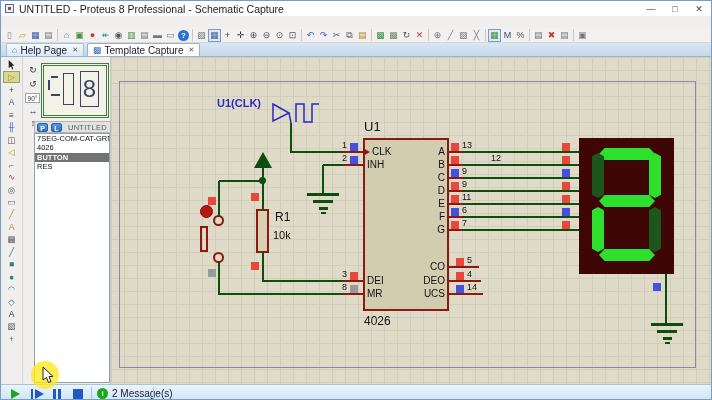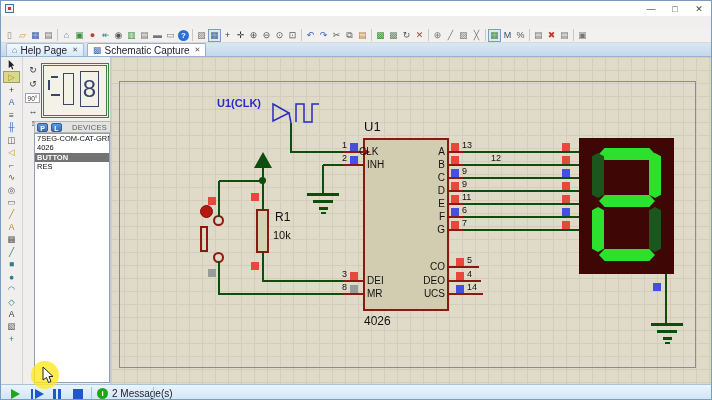--- a/index.html
+++ b/index.html
@@ -115,20 +115,21 @@
               background:rgba(255,232,30,.78);z-index:50;}
   .mouse-cursor{position:absolute;left:41px;top:366px;z-index:51;}
 </style>
 </head>
 <body>
 
 <div id="app">
 
   <div class="titlebar">
     <span class="app-icon"></span>
+    <span>UNTITLED - Proteus 8 Professional - Schematic Capture</span>
     <span class="win-btns">
       <span class="win-btn">—</span>
       <span class="win-btn">□</span>
       <span class="win-btn">✕</span>
     </span>
   </div>
 
 
   <div class="toolbar" id="toolbar">
       <div class="tb-icon" style="color: rgb(138, 138, 138);">▯</div>
@@ -186,21 +187,21 @@
     </div>
 
   <div class="tabbar">
     <div class="tab">
       <span class="ticon" style="color:#4a6fa5;">⌂</span>
       <span>Help Page</span>
       <span class="tclose">✕</span>
     </div>
     <div class="tab active">
       <span class="ticon" style="color:#3f6fb5;">▩</span>
-      <span>Schematic Capture</span>
+      <span>Template Capture</span>
       <span class="tclose">✕</span>
     </div>
   </div>
 
   <div class="sidebar">
     <div class="toolcol" id="toolcol">
         <div class="tool" style="top: 2px;">
           <div class="cursor-shape"></div>
         </div>
         <div class="tool sel" style="top: 14.45px; color: rgb(184, 134, 11);">▷</div>
@@ -236,21 +237,21 @@
     <div class="preview">
       <div class="pv" style="left:6px;top:16px;width:1px;height:10px;"></div>
       <div class="pv" style="left:9px;top:12px;width:7px;height:1px;"></div>
       <div class="pv" style="left:9px;top:30px;width:9px;height:1px;"></div>
       <div class="pv" style="left:21px;top:9px;width:11px;height:32px;"></div>
       <div class="pv" style="left:38px;top:7px;width:19px;height:36px;font-size:24px;line-height:34px;text-align:center;color:#3a4668;">8</div>
     </div>
     <div class="dev-header">
       <span class="pl-btn" style="left:2px;">P</span>
       <span class="pl-btn" style="left:16px;">L</span>
-      <span class="dev-title">DEVICES</span>
+      <span class="dev-title">UNTITLED</span>
     </div>
     <div class="dev-list" id="devlist">
         <div class="dev-row">7SEG-COM-CAT-GRN</div>
         <div class="dev-row">4026</div>
         <div class="dev-row sel">BUTTON</div>
         <div class="dev-row">RES</div>
       </div>
   </div>
 
   <div class="canvas" id="cv">
@@ -312,21 +313,21 @@
       <div class="wire" style="left: 152px; top: 223px; width: 82px; height: 2px; background: rgb(13, 77, 13);"></div>
       <div class="wire" style="left: 554px; top: 217px; width: 2px; height: 49px; background: rgb(13, 77, 13);"></div>
       <div class="sq" style="left: 97px; top: 140px; background: rgb(232, 72, 60);"></div>
       <div class="sq" style="left: 97px; top: 212px; background: rgb(154, 154, 154);"></div>
       <div class="sq" style="left: 140px; top: 136px; background: rgb(232, 72, 60);"></div>
       <div class="sq" style="left: 140px; top: 205px; background: rgb(232, 72, 60);"></div>
       <div class="sq" style="left: 542px; top: 226px; background: rgb(68, 80, 224);"></div>
       <div class="wire" style="left: 232px; top: 94px; width: 20px; height: 2px; background: rgb(138, 26, 16);"></div>
       <div class="sq" style="left: 239px; top: 86px; background: rgb(68, 80, 224);"></div>
       <div class="pin-num" style="left: 214px; top: 83px; width: 22px; text-align: right;">1</div>
-      <div class="pin-name" style="left: 248px; top: 89px;">CLK</div>
+      <div class="pin-name" style="left: 261px; top: 89px;">CLK</div>
       <div class="wire" style="left: 232px; top: 107px; width: 20px; height: 2px; background: rgb(138, 26, 16);"></div>
       <div class="sq" style="left: 239px; top: 99px; background: rgb(68, 80, 224);"></div>
       <div class="pin-num" style="left: 214px; top: 96px; width: 22px; text-align: right;">2</div>
       <div class="pin-name" style="left: 256px; top: 102px;">INH</div>
       <div class="wire" style="left: 232px; top: 223px; width: 20px; height: 2px; background: rgb(138, 26, 16);"></div>
       <div class="sq" style="left: 239px; top: 215px; background: rgb(232, 72, 60);"></div>
       <div class="pin-num" style="left: 214px; top: 212px; width: 22px; text-align: right;">3</div>
       <div class="pin-name" style="left: 256px; top: 218px;">DEI</div>
       <div class="wire" style="left: 232px; top: 236px; width: 20px; height: 2px; background: rgb(138, 26, 16);"></div>
       <div class="sq" style="left: 239px; top: 228px; background: rgb(154, 154, 154);"></div>

